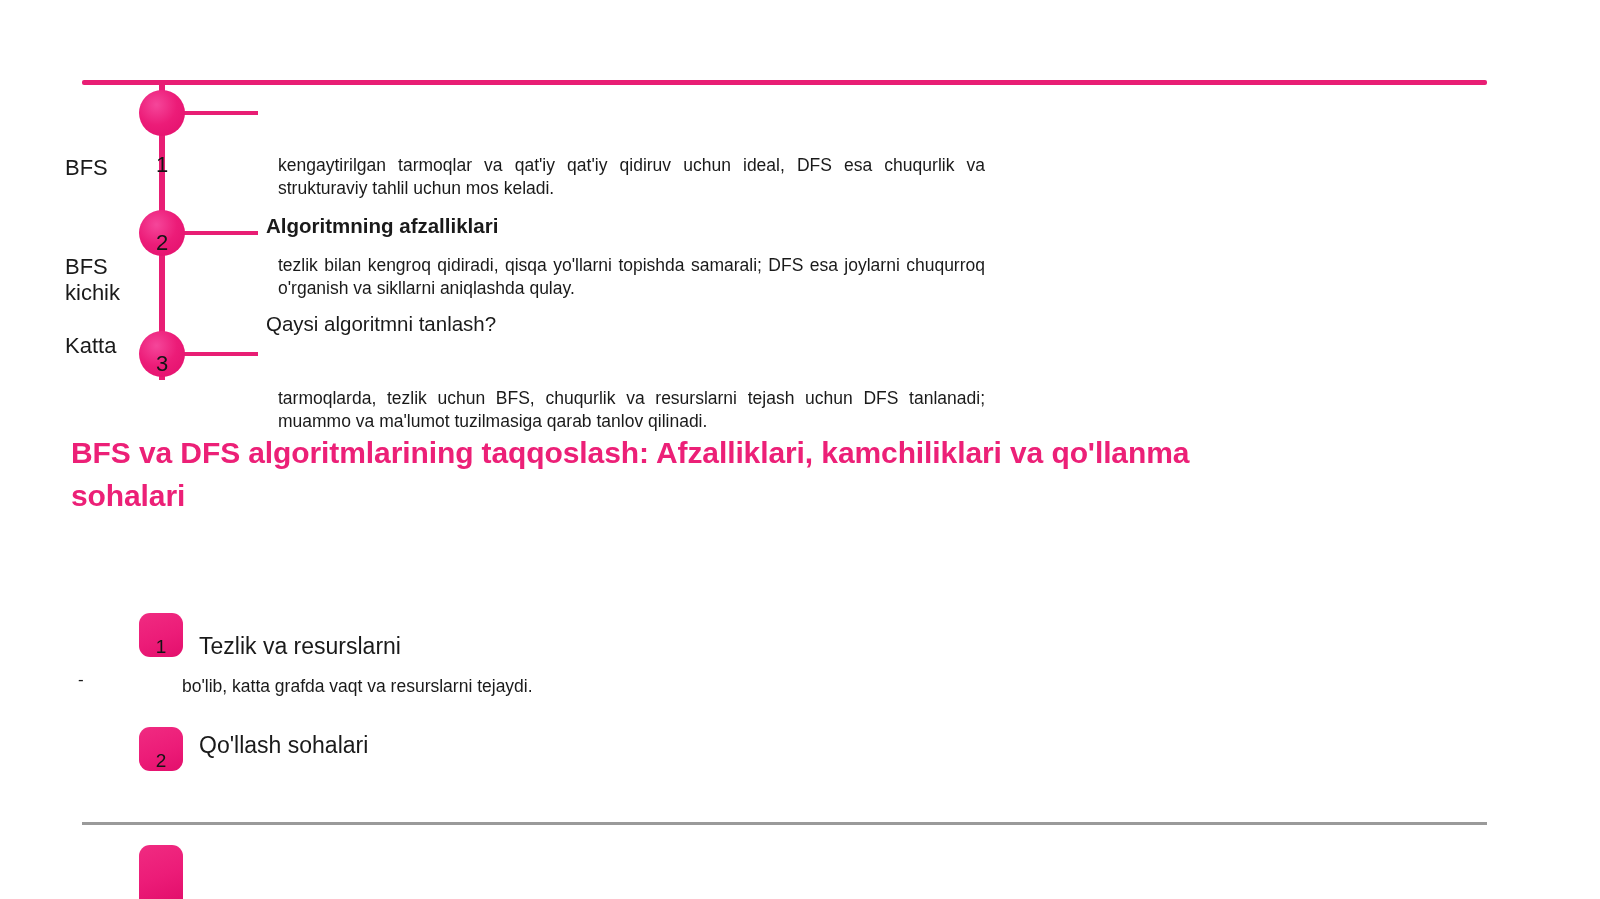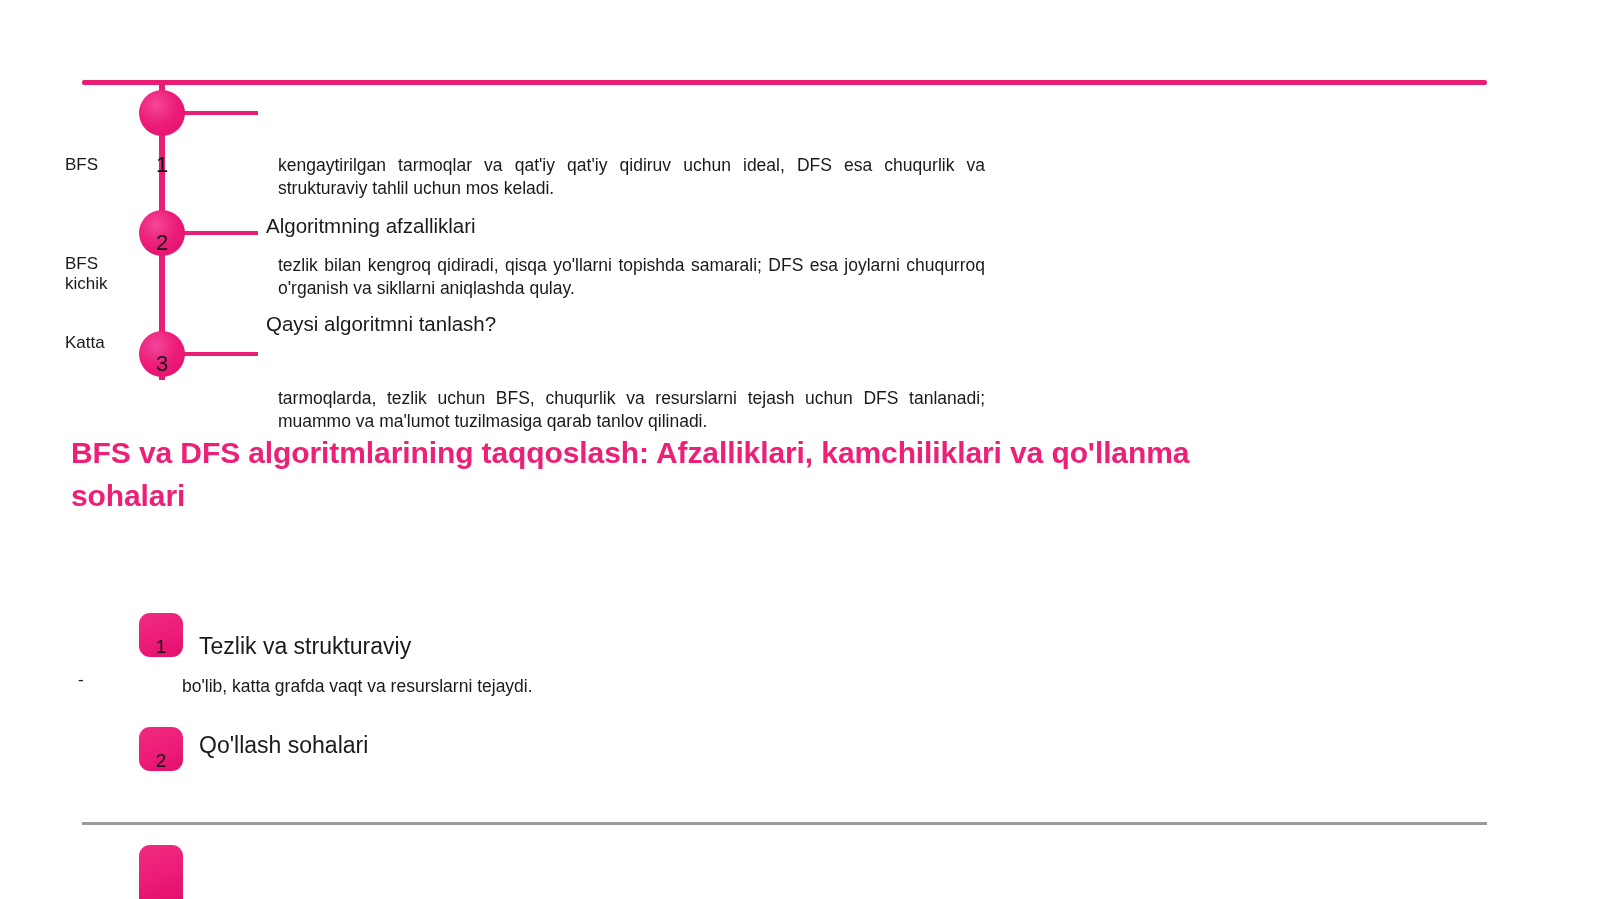--- a/index.html
+++ b/index.html
@@ -60,21 +60,21 @@
   }
   .tl-connector {
     height: 4px;
     background: #e81e74;
     left: 180px;
     width: 78px;
     z-index: 2;
   }
   .tl-side-label {
     left: 65px;
-    font-size: 17px;
+    font-size: 22px;
     color: #1a1a1a;
     line-height: 1.18;
     width: 90px;
     z-index: 4;
   }
   
   #tl-num-1-standalone {
     left: 139px;
     top: 152px;
     width: 46px;
@@ -194,32 +194,32 @@
 </div>
 
 <div class="abs tl-node" style="top:331px;">
   <span class="tl-num">3</span>
 </div>
 <div class="abs tl-connector" style="top:352px;"></div>
 <div class="abs tl-side-label" style="top:333px;">Katta</div>
 
 <div class="abs tl-para" style="top:154px;">kengaytirilgan tarmoqlar va qat'iy qat'iy qidiruv uchun ideal, DFS esa chuqurlik va strukturaviy tahlil uchun mos keladi.</div>
 
-<div class="abs tl-subhead" style="top:213px;">Algoritmning afzalliklari</div>
+<div class="abs tl-subhead" style="top:213px;font-weight:bold;">Algoritmning afzalliklari</div>
 <div class="abs tl-para" style="top:254px;">tezlik bilan kengroq qidiradi, qisqa yo'llarni topishda samarali; DFS esa joylarni chuqurroq o'rganish va sikllarni aniqlashda qulay.</div>
 
 <div class="abs tl-subhead" style="top:311px;text-align:right;">Qaysi algoritmni tanlash?</div>
 <div class="abs tl-para" style="top:352px;margin-top:35px;">tarmoqlarda, tezlik uchun BFS, chuqurlik va resurslarni tejash uchun DFS tanlanadi; muammo va ma'lumot tuzilmasiga qarab tanlov qilinadi.</div>
 
 <h1 class="abs" id="headline">BFS va DFS algoritmlarining taqqoslash: Afzalliklari, kamchiliklari va qo'llanma sohalari</h1>
 
 <div class="abs sq-badge" style="top:613px;">
   <span class="sq-num">1</span>
 </div>
-<div class="abs sq-title" style="top:633px;">Tezlik va strukturaviy</div>
+<div class="abs sq-title" style="top:633px;">Tezlik va resurslarni</div>
 
 <div class="abs bullet-dash" style="top:670px;">-</div>
 <div class="abs bullet-body" style="top:673px;">
   <span class="cont">bo'lib, katta grafda vaqt va resurslarni tejaydi.</span>
 </div>
 
 <div class="abs sq-badge" style="top:727px;">
   <span class="sq-num">2</span>
 </div>
 <div class="abs sq-title" style="top:732px;">Qo'llash sohalari</div>

